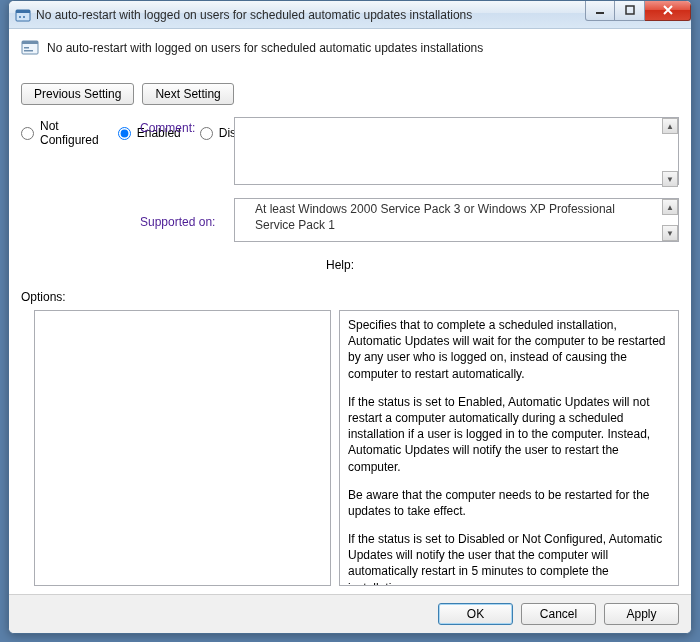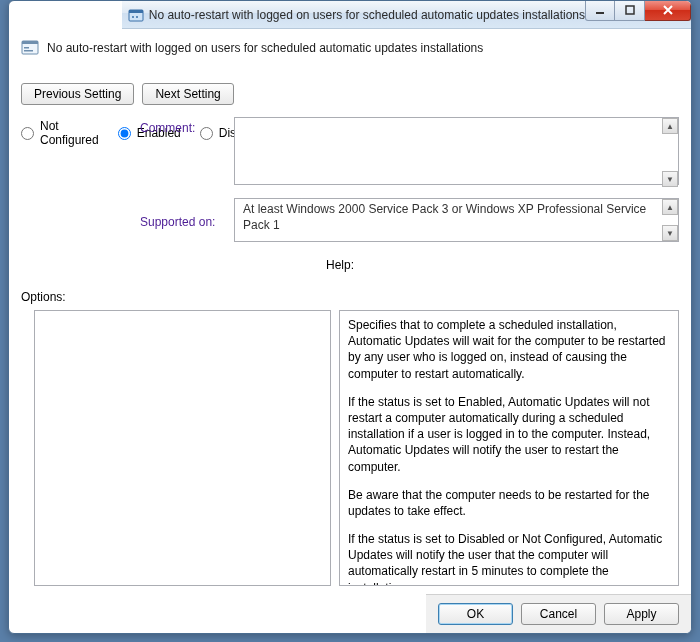--- a/index.html
+++ b/index.html
@@ -13,21 +13,20 @@
     position: absolute;
     left: 8px; top: 0;
     width: 684px; height: 634px;
     background: #fff;
     border: 1px solid #4b6d90;
     border-radius: 6px;
     box-shadow: 0 2px 10px rgba(0,0,0,0.3);
     overflow: hidden;
     display: flex;
     flex-direction: column;
-    align-items: flex-end;
   }
   
   .titlebar {
     height: 28px;
     background: linear-gradient(to bottom, #f3f7fb 0%, #dde8f4 45%, #cfdff0 46%, #d9e7f5 100%);
     display: flex;
     align-items: center;
     padding: 0 0 0 6px;
     border-bottom: 1px solid #b7c9db;
   }
@@ -137,21 +136,21 @@
     padding-top: 4px;
     text-align: left;
   }
   textarea.field, .supported-box {
     width: 100%;
     font-family: inherit;
     font-size: 12px;
     border: 1px solid #abadb3;
     background: #fff;
     resize: none;
-    padding: 3px 8px;
+    padding: 3px 20px;
   }
   textarea.field { height: 68px; }
   .box-wrap { position: relative; }
   .box-wrap .scroll-up, .box-wrap .scroll-down {
     position: absolute;
     right: 1px;
     width: 16px; height: 16px;
     background: linear-gradient(to bottom,#f6f6f6,#dedede);
     border: 1px solid #b5b5b5;
     display:flex; align-items:center; justify-content:center;

